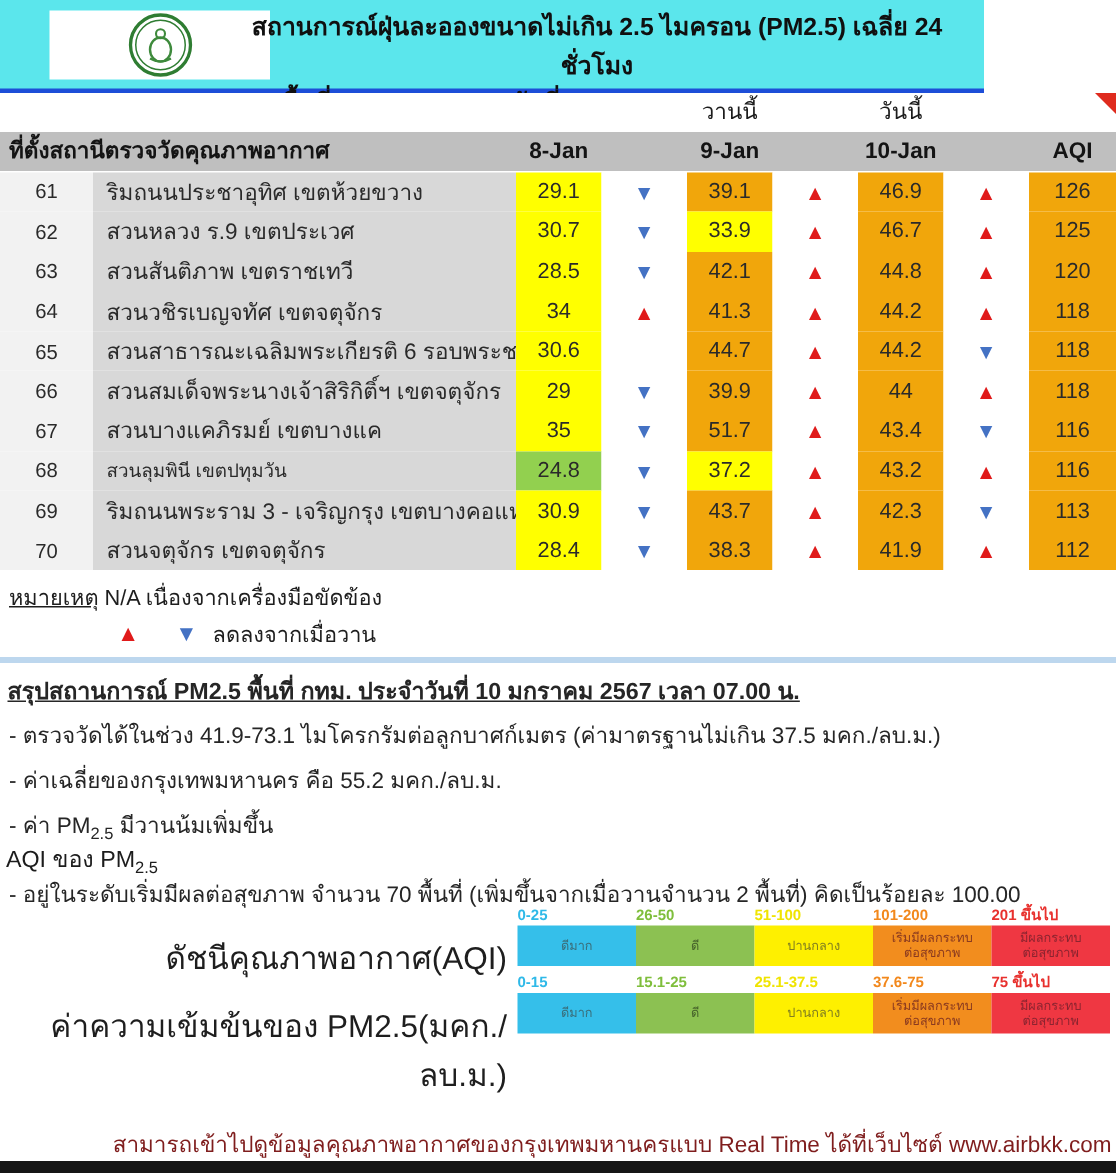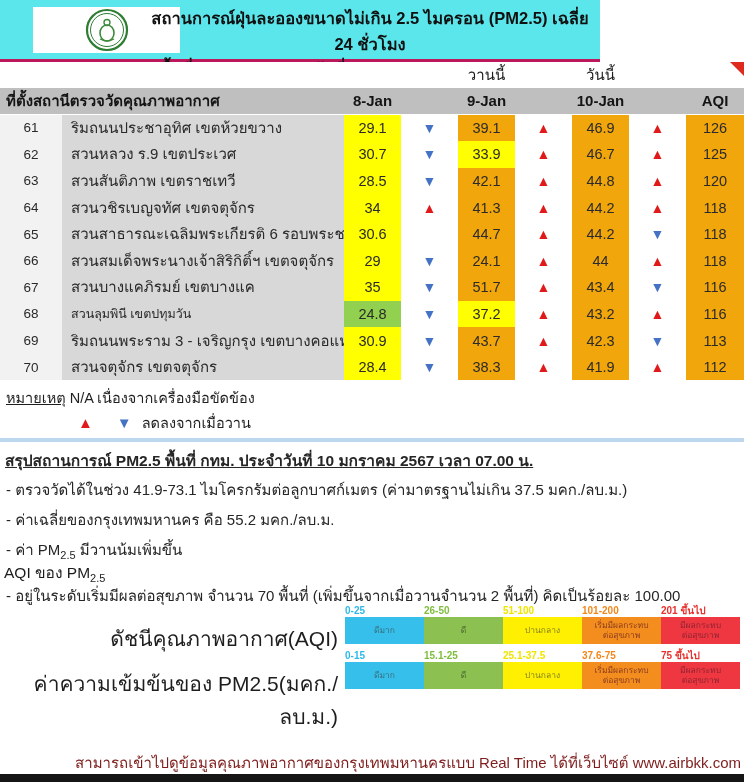--- a/index.html
+++ b/index.html
@@ -1,20 +1,20 @@
 <!DOCTYPE html>
 <html><head>
 <meta charset="utf-8">
 <style>
   html,body{margin:0;padding:0;}
   body{font-family:"Liberation Sans","DejaVu Sans",sans-serif;background:#ffffff;}
   #page{position:relative;width:744px;height:782px;background:#ffffff;overflow:hidden;}
 
   
-  #header{position:absolute;left:0;top:0;width:600px;height:59px;background:#5BE6EC;border-bottom:3px solid #be185d;}
+  #header{position:absolute;left:0;top:0;width:656px;height:59px;background:#5BE6EC;border-bottom:3px solid #1d4ed8;}
   #logo-box{position:absolute;left:33px;top:7px;width:147px;height:46px;background:#ffffff;display:flex;align-items:center;justify-content:center;}
   #header-titles{position:absolute;left:150px;right:10px;top:5px;text-align:center;color:#101010;}
   #header-titles .t1{font-size:16.5px;font-weight:bold;line-height:26px;}
   #header-titles .t2{font-size:16.5px;font-weight:bold;line-height:25px;}
 
   
   #day-row{position:absolute;left:0;top:62px;width:744px;height:26px;background:#ffffff;}
   .day-label{position:absolute;top:2px;height:22px;font-size:15px;color:#1c1c1c;text-align:center;line-height:22px;}
   #day-yesterday{left:458px;width:57px;}
   #day-today{left:572px;width:57px;}
@@ -178,21 +178,21 @@
       <div class="c val v3 cell-orange">44.2</div>
       <div class="c arr a3 down">▼</div>
       <div class="c val aqi cell-orange">118</div>
     </div>
 
     <div class="trow">
       <div class="c num">66</div>
       <div class="c name">สวนสมเด็จพระนางเจ้าสิริกิติ์ฯ เขตจตุจักร</div>
       <div class="c val v1 cell-yellow">29</div>
       <div class="c arr a1 down">▼</div>
-      <div class="c val v2 cell-orange">24.1</div>
+      <div class="c val v2 cell-orange">39.9</div>
       <div class="c arr a2 up">▲</div>
       <div class="c val v3 cell-orange">44</div>
       <div class="c arr a3 up">▲</div>
       <div class="c val aqi cell-orange">118</div>
     </div>
 
     <div class="trow">
       <div class="c num">67</div>
       <div class="c name">สวนบางแคภิรมย์ เขตบางแค</div>
       <div class="c val v1 cell-yellow">35</div>

